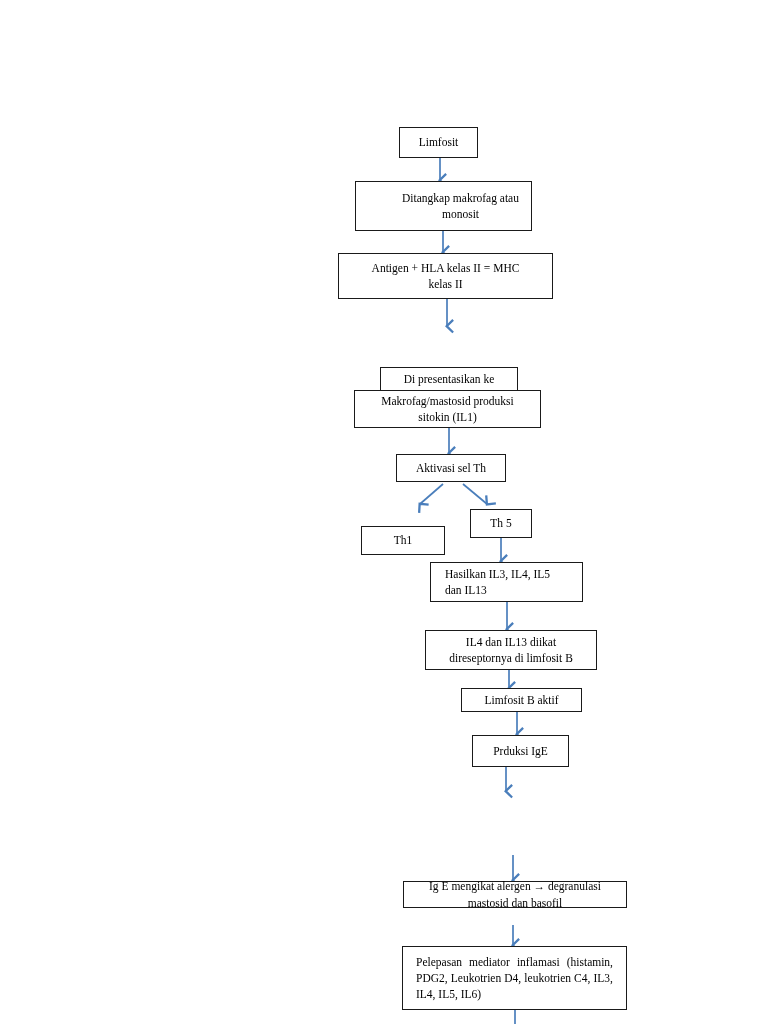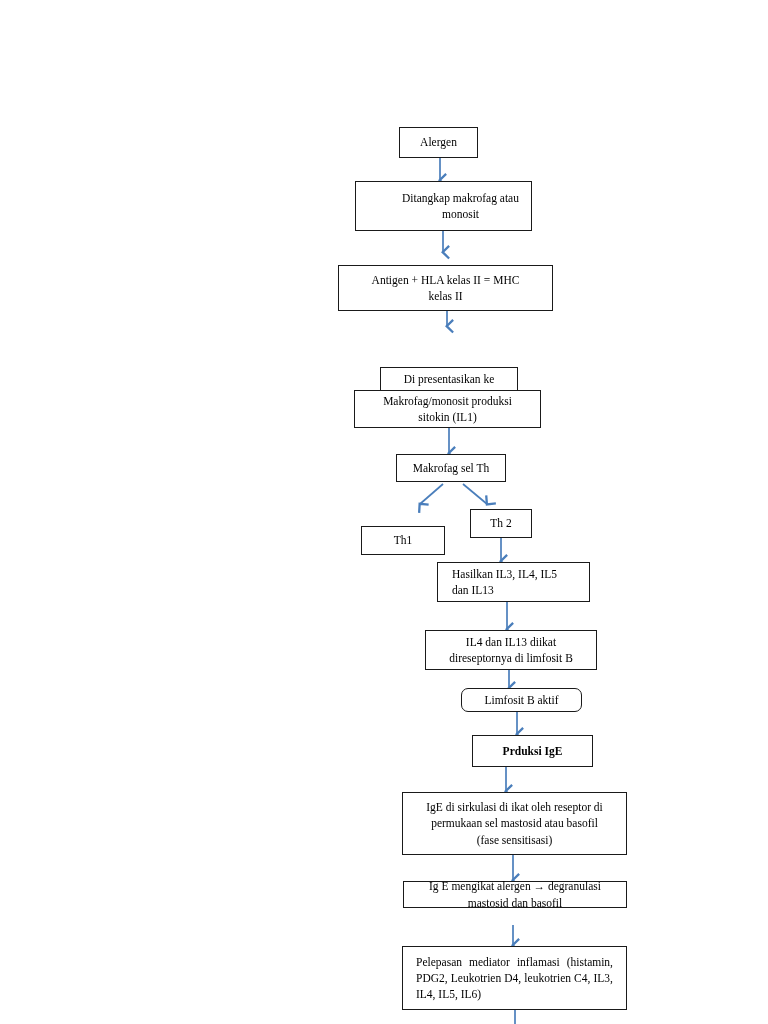--- a/index.html
+++ b/index.html
@@ -86,78 +86,73 @@
       <line x1="509" y1="670" x2="509" y2="688"></line>
       <line x1="517" y1="712" x2="517" y2="734"></line>
       <line x1="506" y1="767" x2="506" y2="791"></line>
       <line x1="513" y1="855" x2="513" y2="880"></line>
       <line x1="513" y1="925" x2="513" y2="945"></line>
     </g>
     <line x1="515" y1="1010" x2="515" y2="1024" stroke="#4a7ebb" stroke-width="1.7" fill="none"></line>
   </svg>
 
   <div class="node" style="left:399px; top:127px; width:79px; height:31px;">
-    <span class="txt">Alergen</span>
+    <span class="txt">Limfosit</span>
   </div>
 
   <div class="node" style="left:355px; top:181px; width:177px; height:50px;padding-left:40px;">
     <span class="txt">Ditangkap  makrofag atau
 monosit</span>
   </div>
 
-  <div class="node" style="left:338px; top:253px; width:215px; height:46px;margin-top:12px;">
+  <div class="node" style="left:338px; top:253px; width:215px; height:46px;">
     <span class="txt">Antigen + HLA kelas II  = MHC
 kelas II</span>
   </div>
 
   <div class="node" style="left:380px; top:327px; width:138px; height:41px;margin-top:40px;">
     <span class="txt">Di presentasikan ke
 sel Thelper</span>
   </div>
 
   <div class="node" style="left:354px; top:390px; width:187px; height:38px;">
-    <span class="txt">Makrofag/monosit produksi
+    <span class="txt">Makrofag/mastosid produksi
 sitokin (IL1)</span>
   </div>
 
   <div class="node" style="left:396px; top:454px; width:110px; height:28px;">
-    <span class="txt">Makrofag sel Th</span>
+    <span class="txt">Aktivasi sel Th</span>
   </div>
 
   <div class="node" style="left:361px; top:526px; width:84px; height:29px;">
     <span class="txt">Th1</span>
   </div>
 
   <div class="node" style="left:470px; top:509px; width:62px; height:29px;">
-    <span class="txt">Th 2</span>
+    <span class="txt">Th 5</span>
   </div>
 
-  <div class="node align-left" style="left:430px; top:562px; width:153px; height:40px;margin-left:7px;">
+  <div class="node align-left" style="left:430px; top:562px; width:153px; height:40px;">
     <span class="txt">Hasilkan IL3, IL4, IL5
 dan IL13</span>
   </div>
 
   <div class="node" style="left:425px; top:630px; width:172px; height:40px;">
     <span class="txt">IL4 dan IL13 diikat
 direseptornya di limfosit B</span>
   </div>
 
-  <div class="node" style="left:461px; top:688px; width:121px; height:24px;border-radius:7px;">
+  <div class="node" style="left:461px; top:688px; width:121px; height:24px;">
     <span class="txt">Limfosit B aktif</span>
   </div>
 
-  <div class="node" style="left:472px; top:735px; width:121px; height:32px;font-weight:bold;">
+  <div class="node" style="left:472px; top:735px; width:97px; height:32px;">
     <span class="txt">Prduksi IgE</span>
   </div>
 
-  <div class="node" style="left:402px; top:792px; width:225px; height:63px;">
-    <span class="txt">IgE di sirkulasi di ikat oleh reseptor di
-permukaan sel mastosid atau basofil
-(fase sensitisasi)</span>
-  </div>
 
   <div class="node" style="left:403px; top:881px; width:224px; height:27px;">
     <span class="txt">Ig E mengikat alergen → degranulasi
 mastosid dan basofil</span>
   </div>
 
   <div class="node align-justify" style="left:402px; top:946px; width:225px; height:64px;">
     <span class="txt">Pelepasan mediator inflamasi (histamin, PDG2, Leukotrien D4, leukotrien C4, IL3, IL4, IL5, IL6)</span>
   </div>
 

